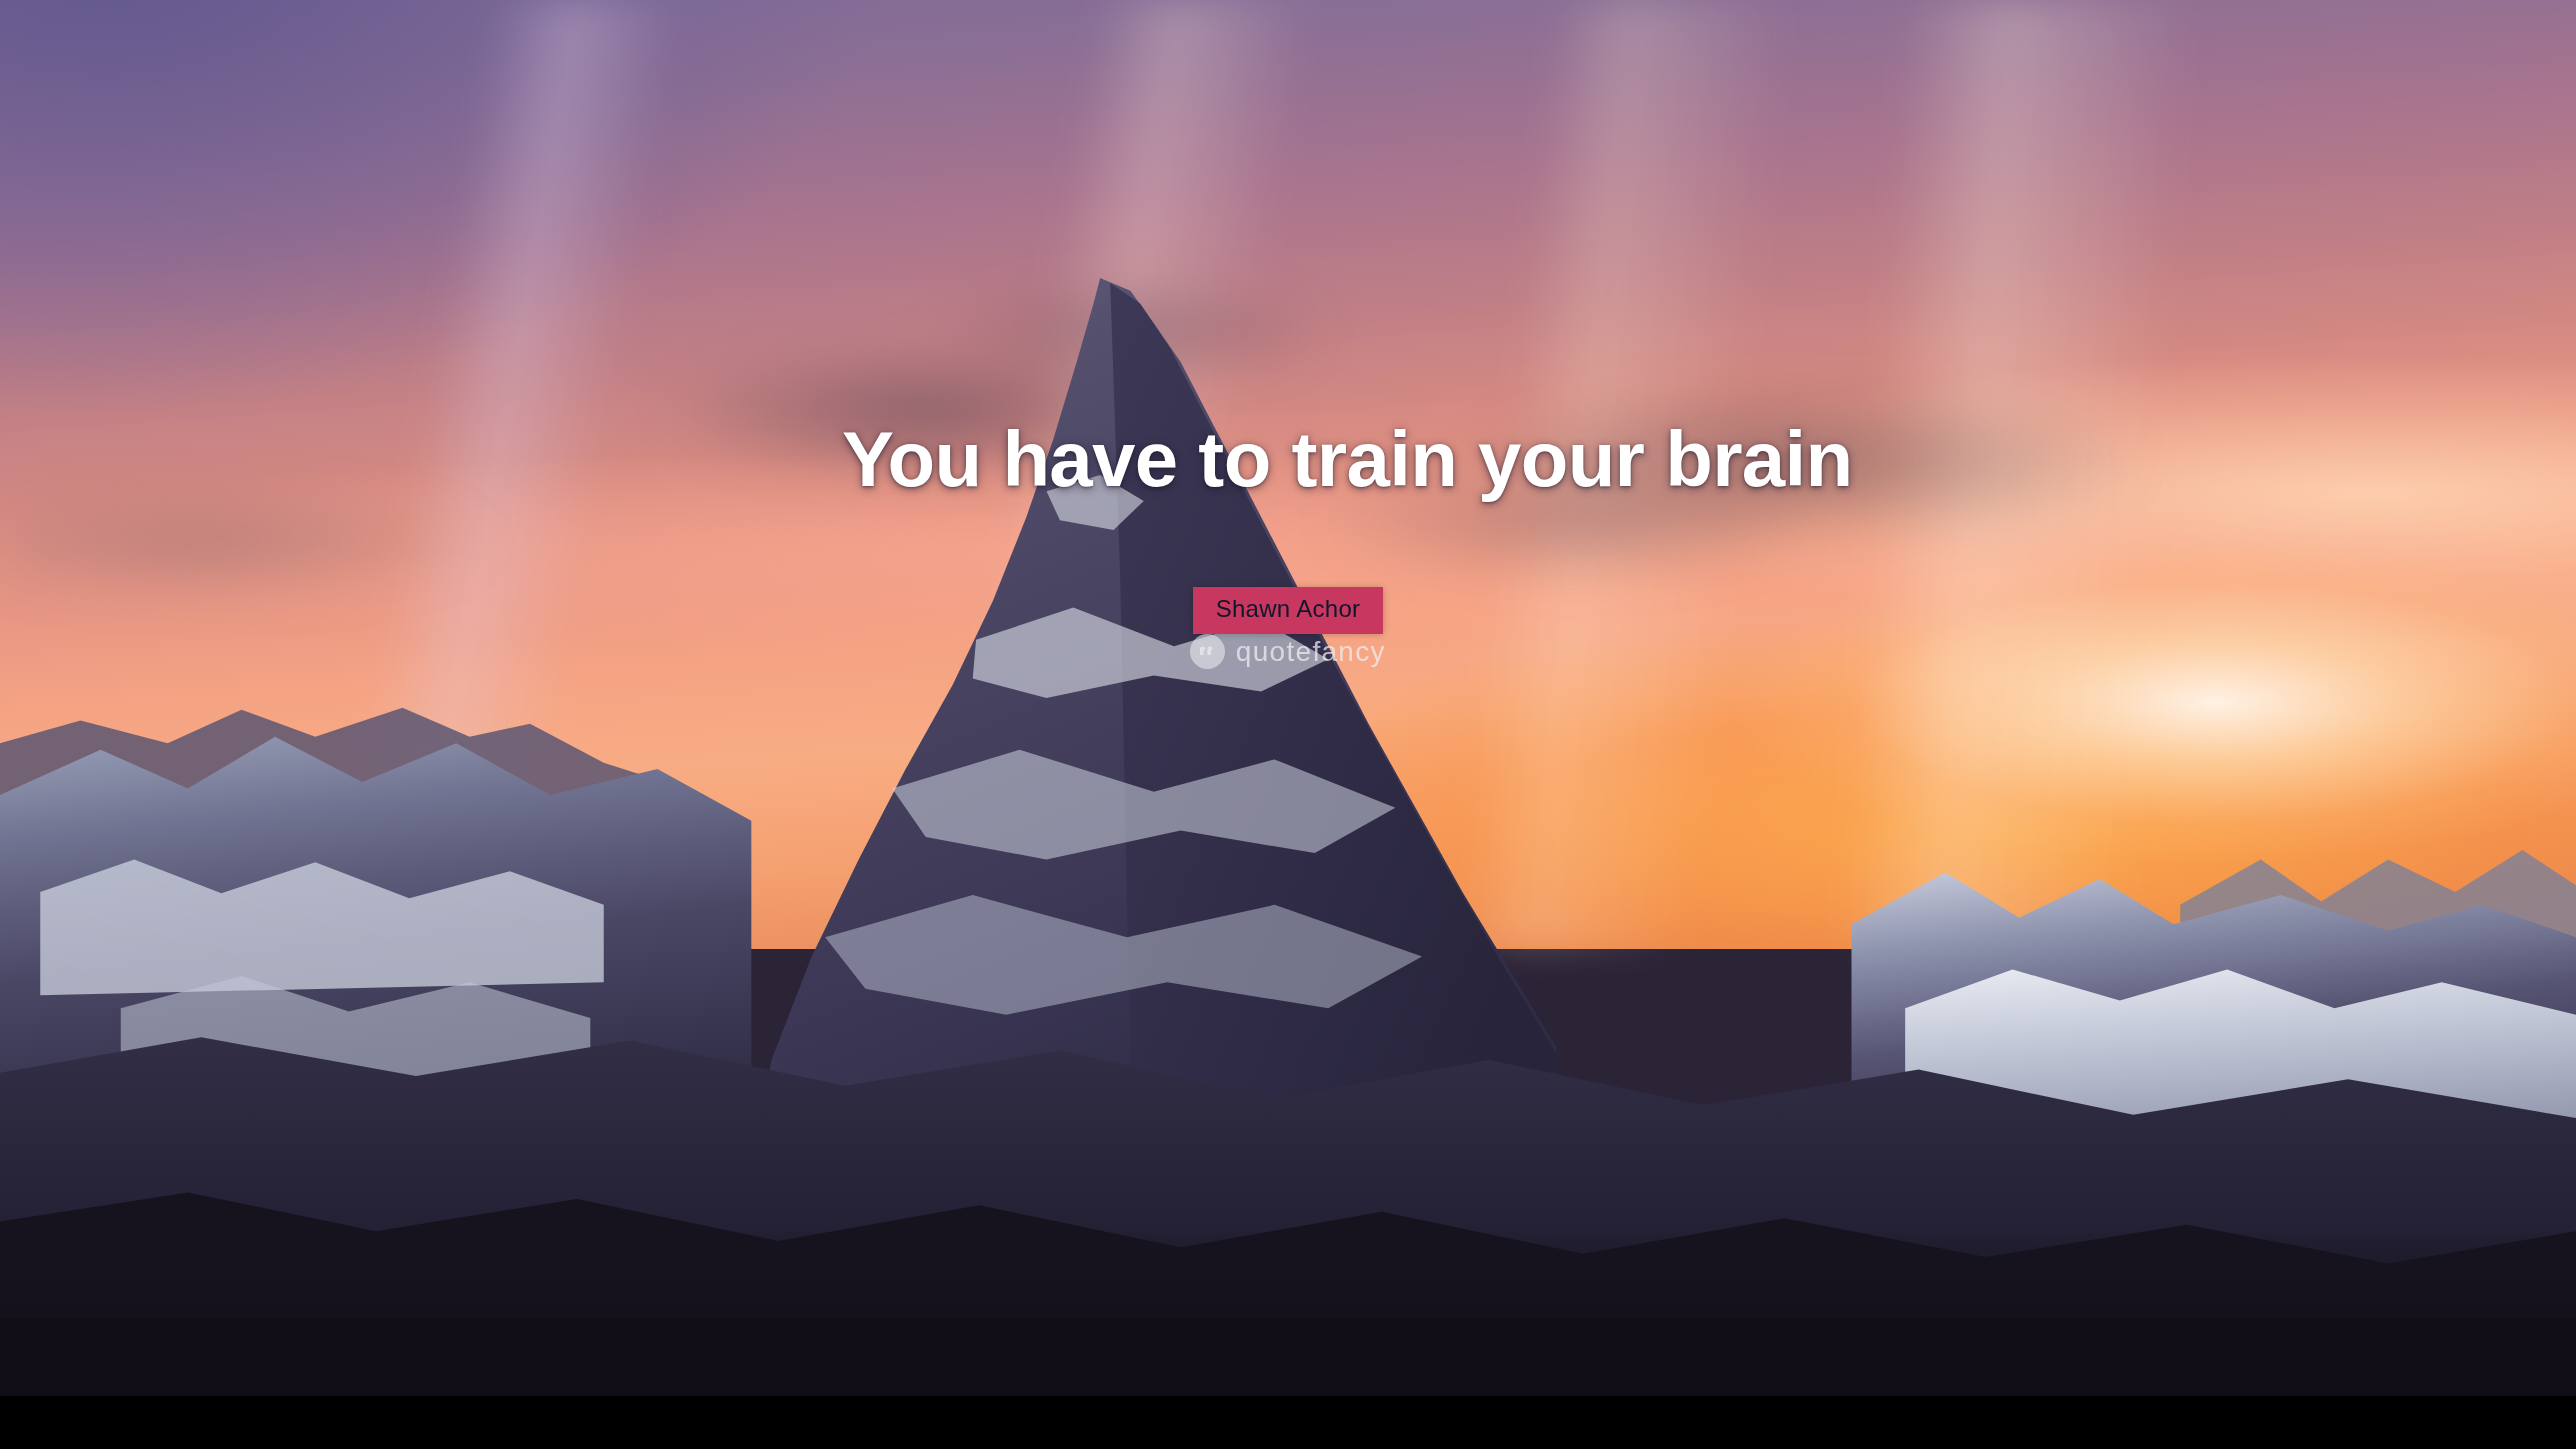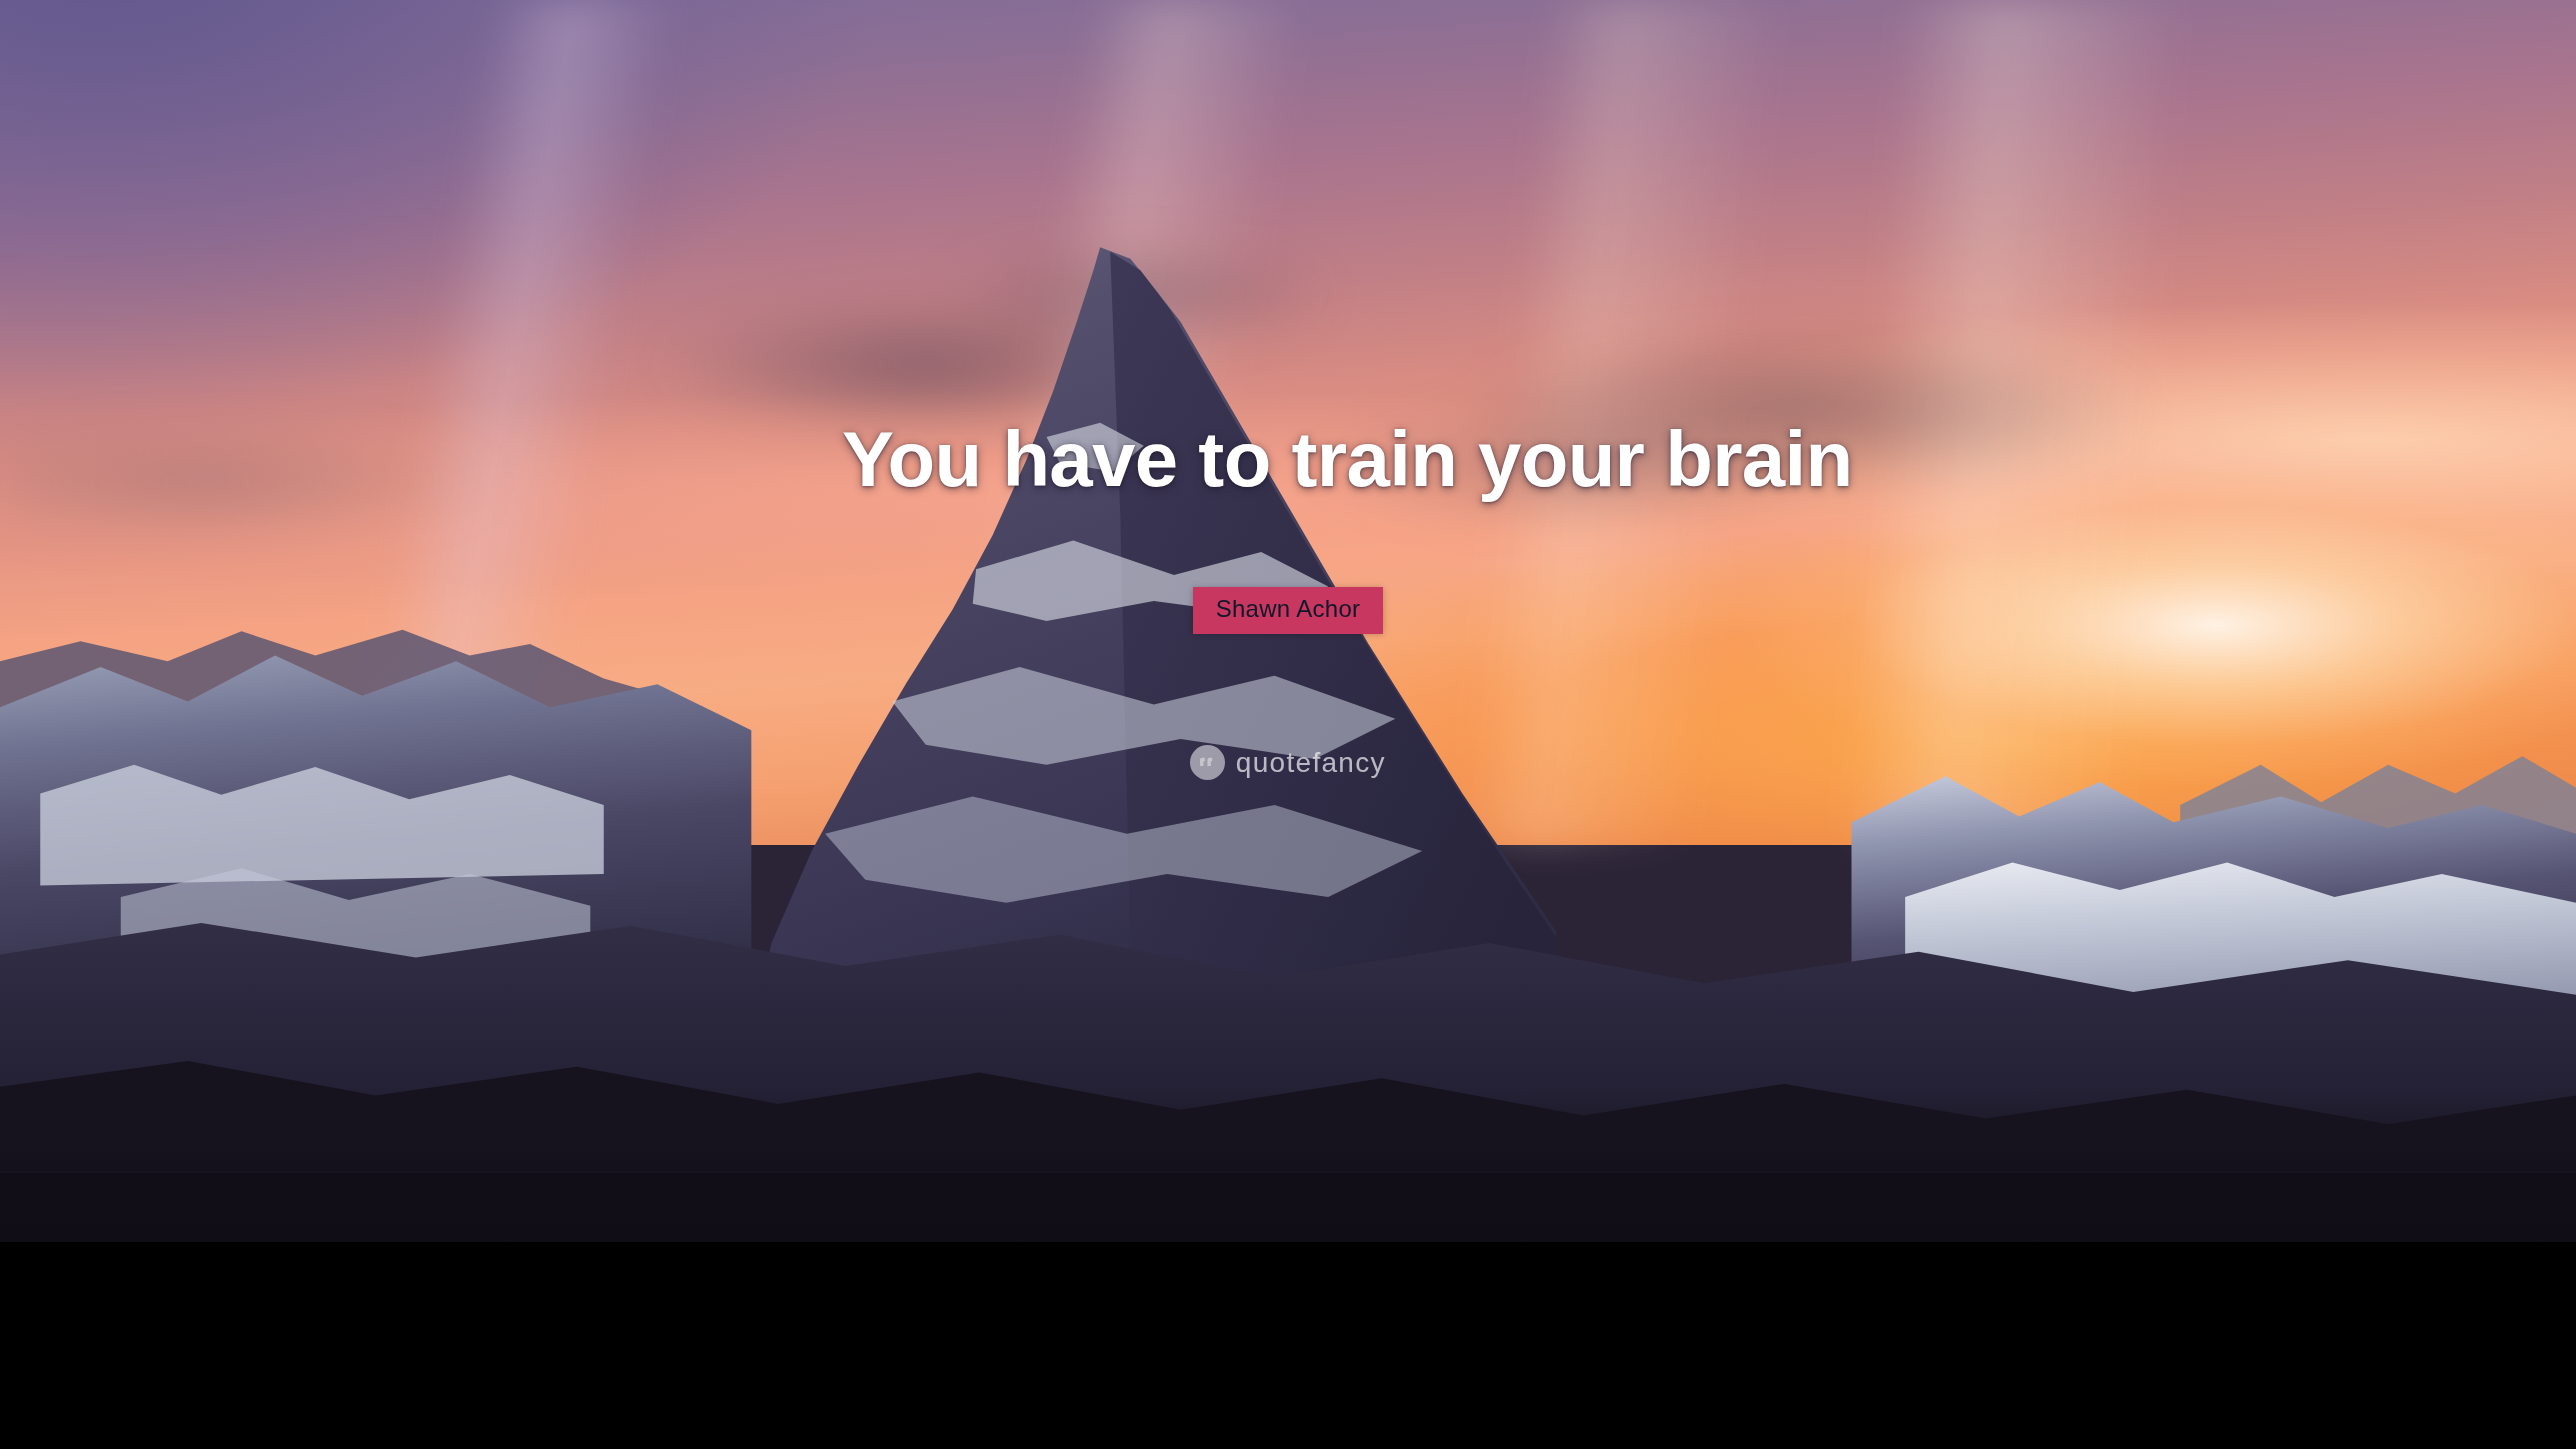--- a/index.html
+++ b/index.html
@@ -8,21 +8,21 @@
     padding: 0;
     background: #000;
   }
   body {
     font-family: "Liberation Sans", sans-serif;
   }
 
   .poster {
     position: relative;
     width: 2576px;
-    height: 1242px;
+    height: 1396px;
     overflow: hidden;
     background: #2b2336;
   }
 
   
   .sky {
     position: absolute;
     left: 0; top: 0;
     width: 100%;
     height: 68%;
@@ -156,21 +156,20 @@
     color: #0f172a;
     font-size: 24px;
     font-weight: normal;
     letter-spacing: 0.3px;
     padding: 9.4px 23px 13.4px 23px;
     line-height: 1.0;
     box-shadow: 0 1.3px 6.7px rgba(0,0,0,0.25);
   }
 
   .watermark {
-    margin-top: 111px;
     display: flex;
     align-items: center;
     gap: 10.7px;
     opacity: 0.72;
   }
   .wm-logo {
     width: 35px; height: 35px;
     border-radius: 50%;
     background: rgba(236,236,240,0.80);
     display: flex;

